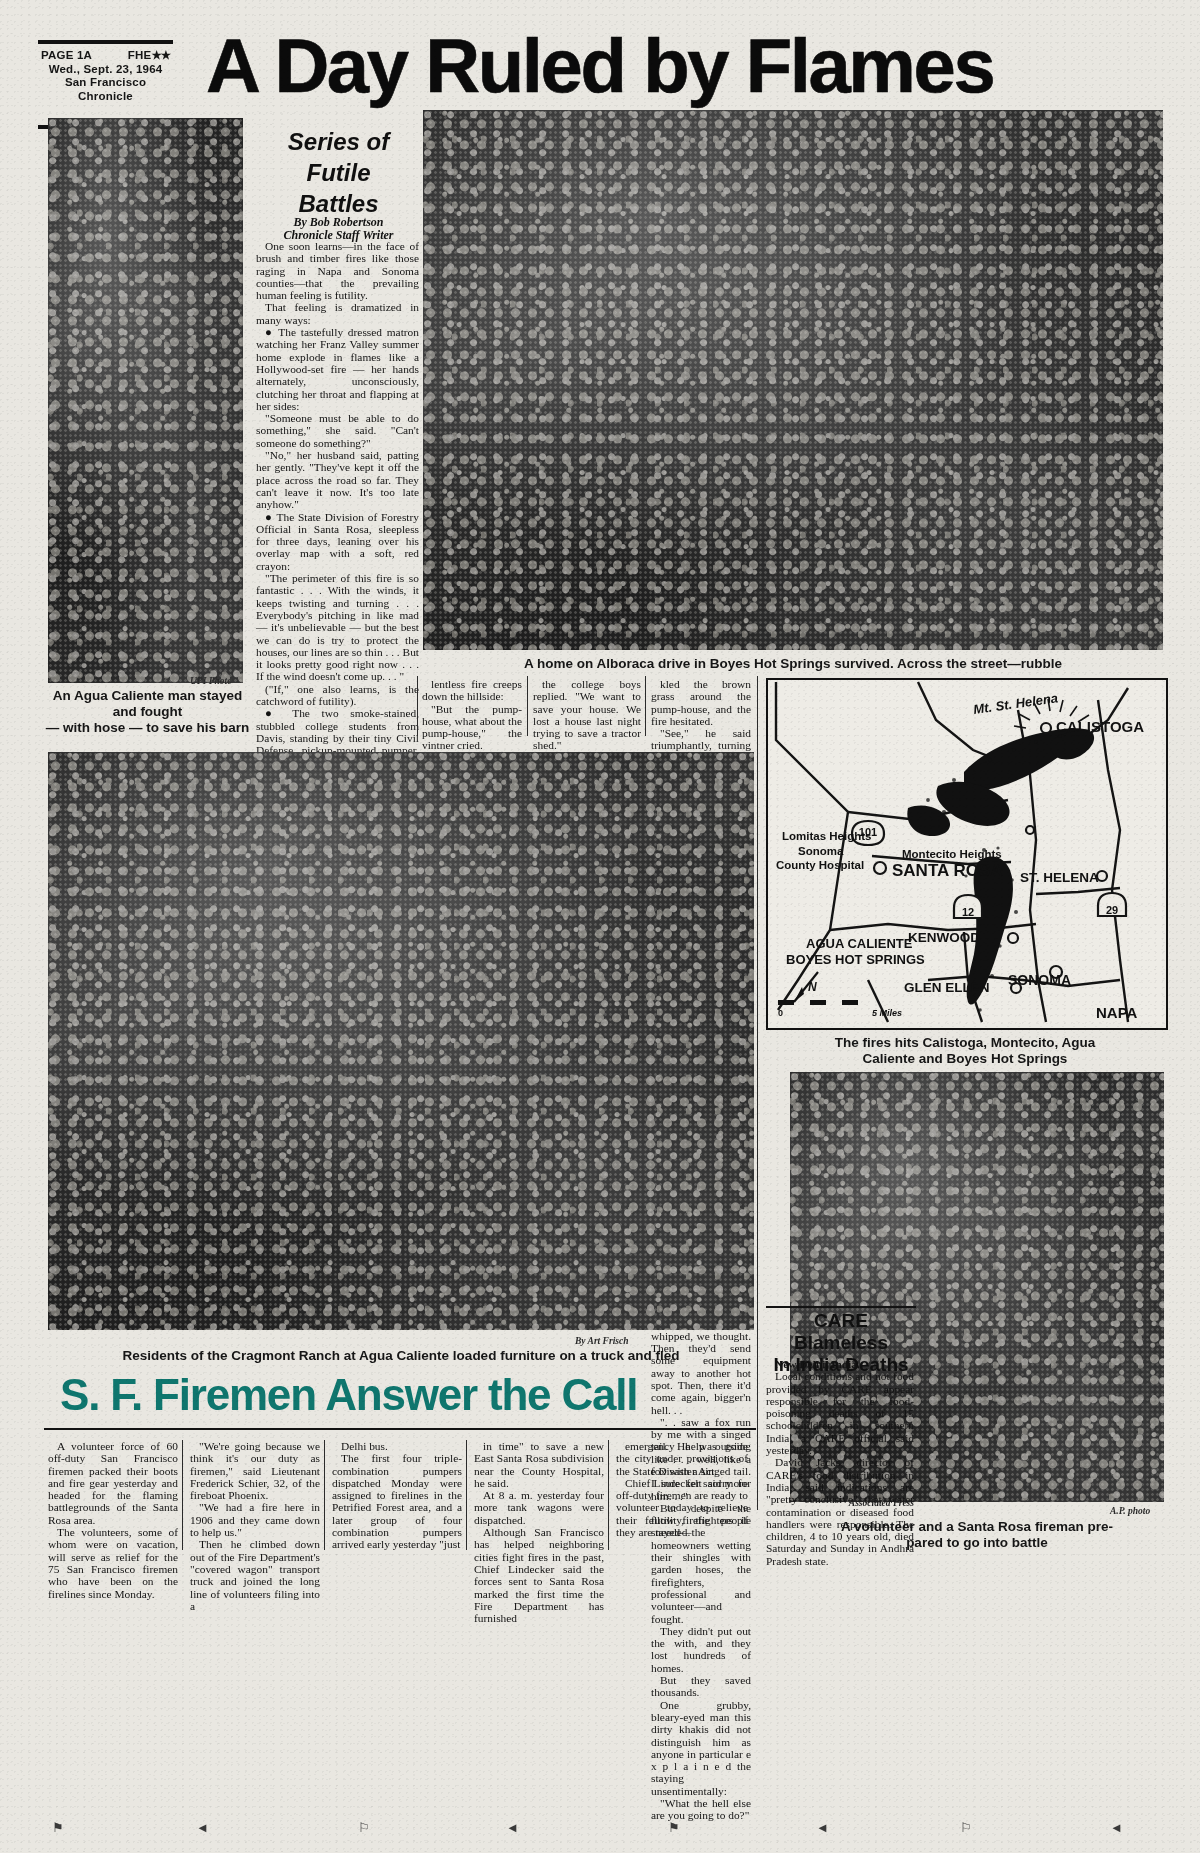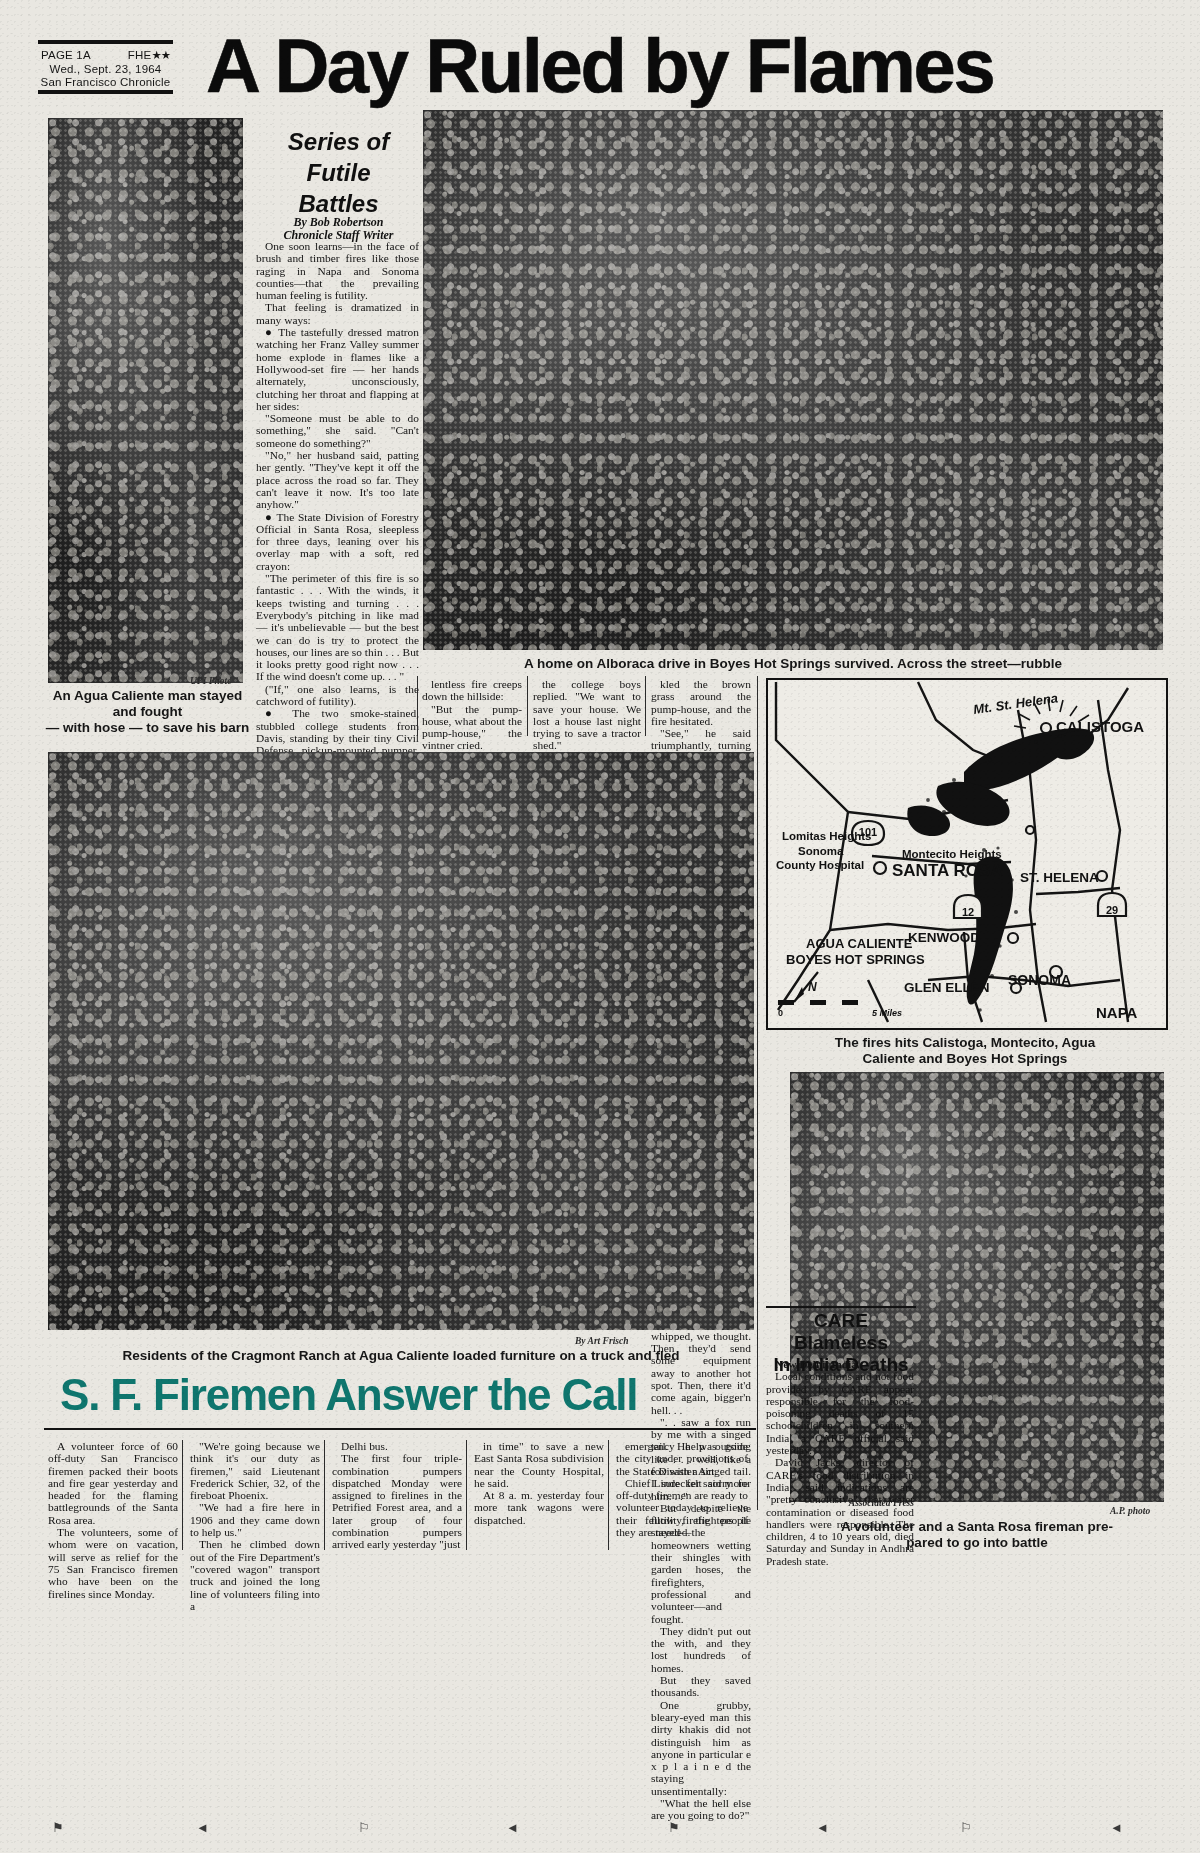--- a/index.html
+++ b/index.html
@@ -17,22 +17,22 @@
       radial-gradient(circle at 31% 72%, rgba(0,0,0,.05) 0 1px, transparent 1px),
       radial-gradient(circle at 85% 57%, rgba(0,0,0,.04) 0 1px, transparent 1px);
     background-size:7px 7px,11px 11px,9px 9px,13px 13px;
     opacity:.85;
   }
   
   .masthead{position:absolute;left:38px;top:38px;width:1128px;height:68px;}
   .folio{
     position:absolute;left:0;top:2px;width:135px;
     border-top:4px solid #111;border-bottom:4px solid #111;
-    padding:5px 0 0 0;
-    font-family:"Liberation Sans",sans-serif;font-weight:normal;
+    padding:5px 0 22px 0;
+    font-family:"Liberation Sans",sans-serif;font-weight:bold;
     font-size:11.5px;line-height:13.6px;color:#151515;letter-spacing:.2px;
   }
   .folio .l1{display:flex;justify-content:space-between;padding:0 3px;}
   .folio .l1 .stars{letter-spacing:-1px;}
   .folio .l2,.folio .l3{text-align:center;}
   .bighead{
     position:absolute;left:168px;top:-16px;width:1000px;
     font-family:"Liberation Sans",sans-serif;font-weight:bold;
     font-size:76px;line-height:88px;letter-spacing:-2.4px;color:#0b0b0b;
     -webkit-text-stroke:.6px #0b0b0b;
@@ -378,20 +378,21 @@
       <p>"We had a fire here in 1906 and they came down to help us."</p>
       <p>Then he climbed down out of the Fire Department's "covered wagon" transport truck and joined the long line of volunteers filing into a</p>
     </div>
   <div class="col" id="s3" style="left:332px;top:1440px;width:130px;">
       <p>Delhi bus.</p>
       <p>The first four triple-combination pumpers dispatched Monday were assigned to firelines in the Petrified Forest area, and a later group of four combination pumpers arrived early yesterday "just</p>
     </div>
   <div class="col" id="s4" style="left:474px;top:1440px;width:130px;">
       <p>in time" to save a new East Santa Rosa subdivision near the County Hospital, he said.</p>
       <p>At 8 a. m. yesterday four more tank wagons were dispatched.</p>
+      <p>Although San Francisco has helped neighboring cities fight fires in the past, Chief Lindecker said the forces sent to Santa Rosa marked the first time the Fire Department has furnished</p>
     </div>
   <div class="col" id="s5" style="left:616px;top:1440px;width:132px;">
       <p>emergency help outside the city under provisions of the State Disaster Act.</p>
       <p>Chief Lindecker said more off-duty firemen are ready to volunteer today to relieve their fellow firefighters if they are needed.</p>
     </div>
   <div class="vrule" style="left:182px;top:1440px;height:110px;"></div>
   <div class="vrule" style="left:324px;top:1440px;height:110px;"></div>
   <div class="vrule" style="left:466px;top:1440px;height:110px;"></div>
   <div class="vrule" style="left:608px;top:1440px;height:110px;"></div>
 

